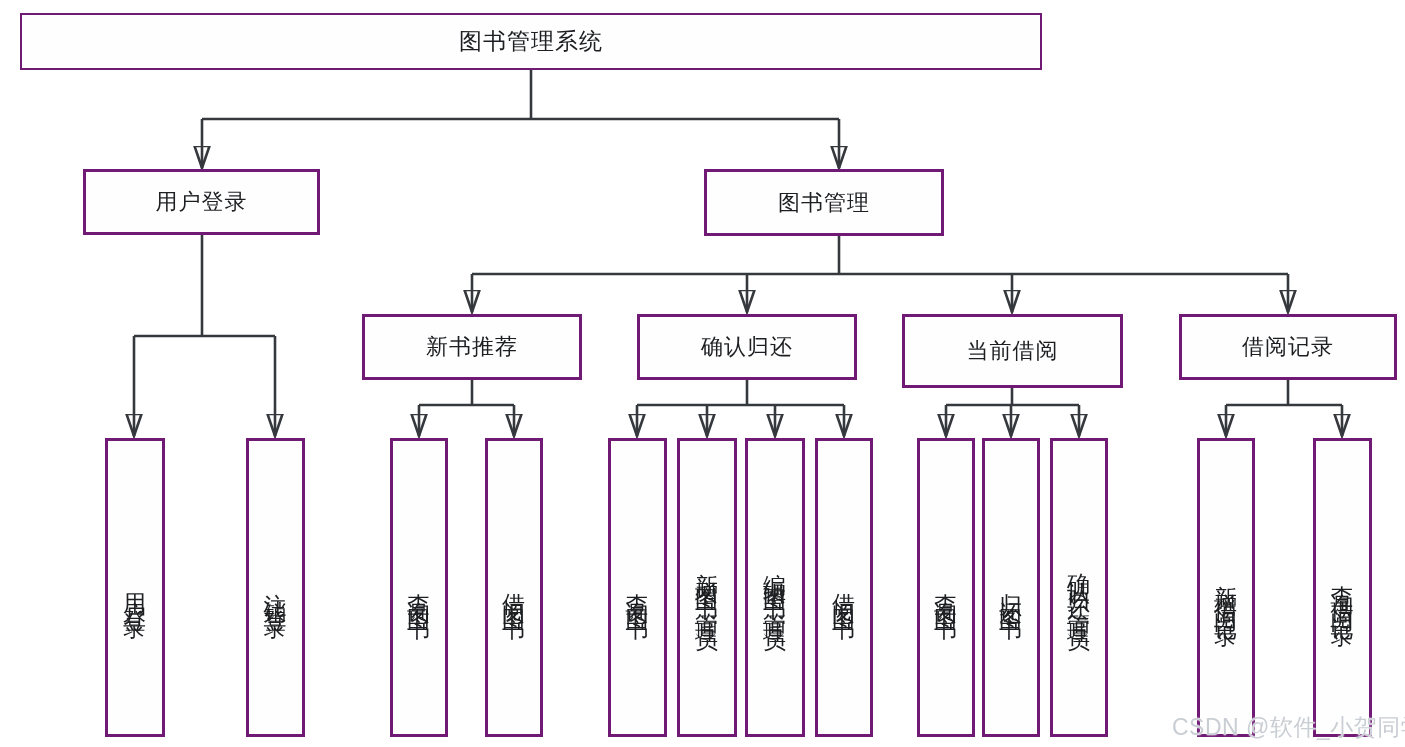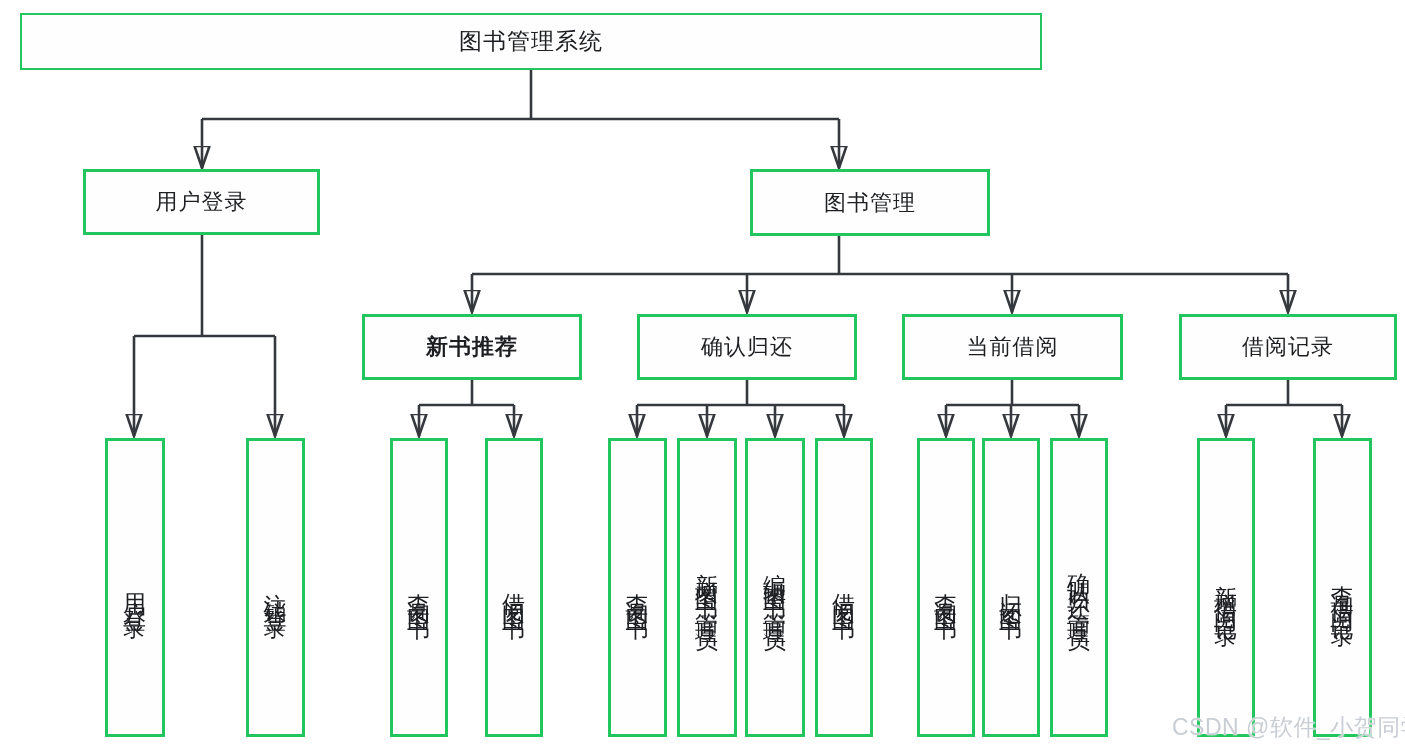--- a/index.html
+++ b/index.html
@@ -10,21 +10,21 @@
     overflow:hidden;
     font-family:"Liberation Sans","DejaVu Sans",sans-serif;
     color:#1c1e21;
   }
   .wires{position:absolute;left:0;top:0;width:1405px;height:747px;}
   .wires path{stroke:#35393d;stroke-width:2.6;fill:none;}
   .node{
     position:absolute;
     box-sizing:border-box;
     background:#fefefe;
-    border:3px solid #22c55e;
+    border:3px solid #701a75;
     display:flex;align-items:center;justify-content:center;
     font-size:22px;
     letter-spacing:1px;
     color:#1c1e21;
     z-index:2;
     text-align:right;
   }
   .node.root{border-width:2.5px;font-size:23px;}
   .vbox{
     writing-mode:vertical-rl;
@@ -109,25 +109,25 @@
       <path d="M1288,380 V405"></path>
       <path d="M1226,405 H1342"></path>
       <path d="M1226,405 V436" marker-end="url(#arrow)"></path>
       <path d="M1342,405 V436" marker-end="url(#arrow)"></path>
     </g>
   </svg>
 
   <div class="node root" style="left:20px;top:13px;width:1022px;height:57px;">图书管理系统</div>
 
   <div class="node" style="left:83px;top:169px;width:237px;height:66px;">用户登录</div>
-  <div class="node" style="left:750px;top:169px;width:240px;height:67px;">图书管理</div>
+  <div class="node" style="left:704px;top:169px;width:240px;height:67px;">图书管理</div>
 
-  <div class="node" style="left:362px;top:314px;width:220px;height:66px;font-weight:bold;">新书推荐</div>
+  <div class="node" style="left:362px;top:314px;width:220px;height:66px;">新书推荐</div>
   <div class="node" style="left:637px;top:314px;width:220px;height:66px;">确认归还</div>
-  <div class="node" style="left:902px;top:314px;width:221px;height:66px;">当前借阅</div>
+  <div class="node" style="left:902px;top:314px;width:221px;height:74px;">当前借阅</div>
   <div class="node" style="left:1179px;top:314px;width:218px;height:66px;">借阅记录</div>
 
   <div class="node vbox" style="left:105px;top:438px;width:60px;height:299px;">用户登录</div>
   <div class="node vbox" style="left:246px;top:438px;width:59px;height:299px;">注销登录</div>
 
   <div class="node vbox" style="left:390px;top:438px;width:58px;height:299px;">查询图书</div>
   <div class="node vbox" style="left:485px;top:438px;width:58px;height:299px;">借阅图书</div>
 
   <div class="node vbox" style="left:608px;top:438px;width:59px;height:299px;">查询图书</div>
   <div class="node vbox" style="left:677px;top:438px;width:60px;height:299px;">新增图书（管理员）</div>

